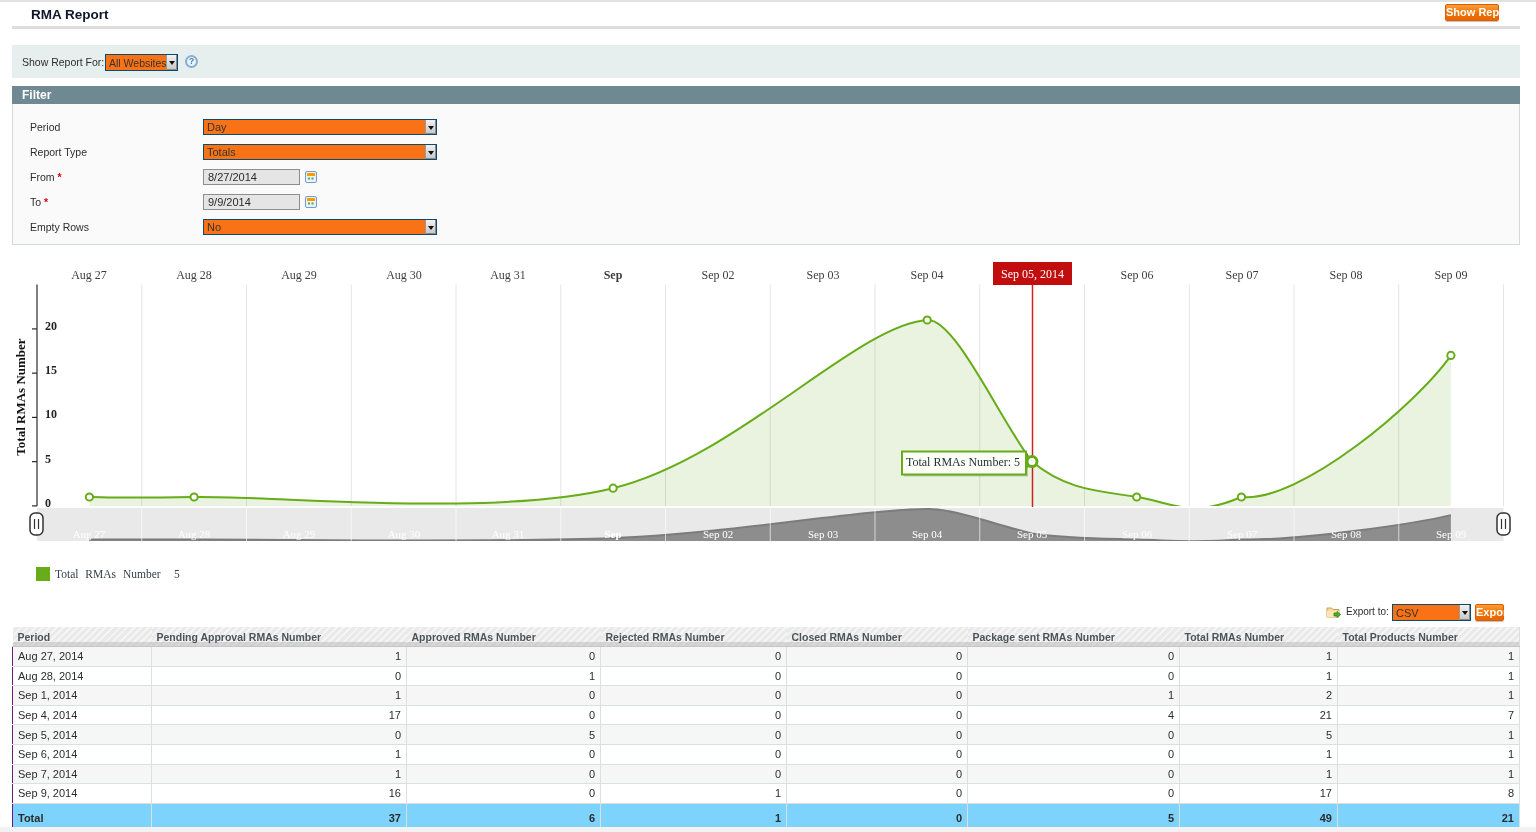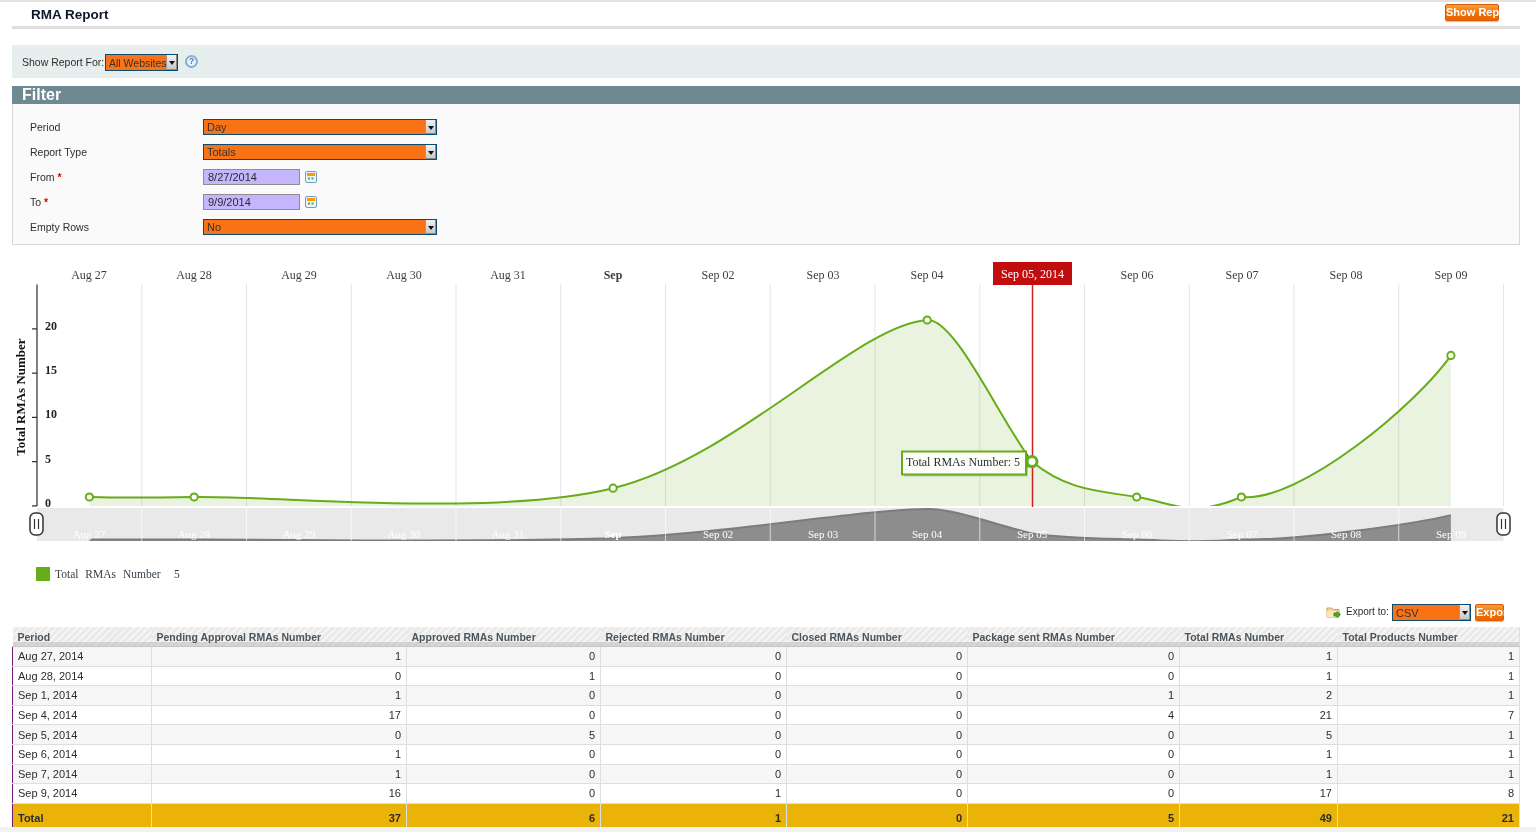--- a/index.html
+++ b/index.html
@@ -9,44 +9,44 @@
 #showreport{left:1445px;top:4px;width:54px;height:17px;white-space:nowrap;background:linear-gradient(#f89e3c,#ef7000 55%,#ea6500);border:1px solid #da5c04;border-radius:2px;box-sizing:border-box;color:#fff;font-size:11px;font-weight:bold;text-align:center;line-height:15px;box-shadow:0 1px 1px rgba(0,0,0,0.25);}
 #divider{left:12px;top:26px;width:1508px;height:3px;background:#dedede;}
 #showfor{left:12px;top:45px;width:1508px;height:33px;background:#e6eeee;}
 #showfor .lbl{position:absolute;left:10px;top:11px;font-size:10.5px;color:#2e2e2e;text-align:right;}
 .osel{position:absolute;background:#f97316;border:1px solid #0c4a6e;box-sizing:border-box;font-size:11px;color:#333;}
 .osel .tx{position:absolute;left:3px;top:50%;transform:translateY(-50%);white-space:nowrap;}
 .osel .arr{position:absolute;right:0;top:0;bottom:0;width:10px;background:linear-gradient(#f2f2f2,#c6c6c6);border-left:1px solid #9a9a9a;box-shadow:inset -1px -1px 0 #8a8a8a;}
 .osel .arr:after{content:"";position:absolute;left:1.5px;top:50%;margin-top:-1.5px;border:3.5px solid transparent;border-top:4.5px solid #111;}
 #wsel{left:105px;top:54px;width:73px;height:17px;font-size:10.5px;}
 #help{left:185px;top:55px;width:13px;height:13px;border-radius:50%;background:#eaf2fa;border:2px solid #85aed6;box-sizing:border-box;color:#4479b8;font-size:8.5px;font-weight:bold;text-align:center;line-height:9px;}
-#filterhead{left:12px;top:86px;width:1508px;height:18px;background:#6f8992;color:#fff;font-size:16px;font-weight:bold;line-height:18px;box-sizing:border-box;padding-left:10px;}
+#filterhead{left:12px;top:86px;width:1508px;height:18px;background:#6f8992;color:#fff;font-size:12px;font-weight:bold;line-height:18px;box-sizing:border-box;padding-left:10px;}
 #filterbody{left:12px;top:104px;width:1508px;height:141px;background:#fafafa;border:1px solid #d4dada;border-top:none;box-sizing:border-box;}
 .frow{position:absolute;left:0;width:100%;height:16px;}
 .frow .flab{position:absolute;left:17px;top:50%;transform:translateY(-50%);font-size:10.5px;color:#2e2e2e;}
 .req{color:#d40707;font-weight:bold;}
-.finput{position:absolute;background:#c4b5fd;border:1px solid #8e8e8e;box-sizing:border-box;font-size:11px;color:#2b2b2b;}
+.finput{position:absolute;background:#e5e5e5;border:1px solid #8e8e8e;box-sizing:border-box;font-size:11px;color:#2b2b2b;}
 .finput .tx{position:absolute;left:4px;top:50%;transform:translateY(-50%);}
 #chart{left:0;top:258px;}
 #legsq{left:36px;top:567px;width:14px;height:14px;background:#67ac19;}
 #legtext{left:55px;top:568px;font-family:"Liberation Serif",serif;font-size:11.5px;word-spacing:4px;color:#37424c;}
 #legnum{left:174px;top:568px;font-family:"Liberation Serif",serif;font-size:11.5px;color:#37424c;}
 #expicon{left:1326px;top:604px;}
 #explabel{left:1346px;top:606px;font-size:10px;color:#2e2e2e;}
 #expsel{left:1392px;top:604px;width:79px;height:17px;}
 #expbtn{left:1475px;top:604px;width:29px;height:17px;background:linear-gradient(#f89e3c,#ef7000 55%,#ea6500);border:1px solid #da5c04;border-radius:2px;box-sizing:border-box;color:#fff;font-size:11px;font-weight:bold;text-align:center;line-height:15px;box-shadow:0 1px 1px rgba(0,0,0,0.25);}
 #grid{left:12px;top:627px;width:1507px;border-collapse:collapse;table-layout:fixed;font-size:11px;}
 #grid th{background:repeating-linear-gradient(135deg,#f5f5f5 0 2px,#eaeaea 2px 5px);border-bottom:1px solid #c6c6c6;box-shadow:inset 0 -4px 0 rgba(180,180,180,0.45);color:#4a545b;font-weight:bold;font-size:10.5px;text-align:left;height:19px;padding:0 5px;overflow:hidden;white-space:nowrap;}
 #grid td{height:18.6px;padding:0 5px;color:#2c2c2c;border-bottom:1px solid #dadfe0;border-left:1px solid #dadfe0;overflow:hidden;white-space:nowrap;}
 #grid td:first-child{border-left:1px solid #701a75;}
 #grid td:last-child,#grid th:last-child{border-right:1px solid #dadfe0;}
 #grid .num{text-align:right;}
 #grid tr.odd td{background:#f6f6f6;}
 #grid tr.even td{background:#fff;}
-#grid tr.total td{background:#eab308;font-weight:bold;border-bottom:none;height:29px;}
+#grid tr.total td{background:#7dd3fc;font-weight:bold;border-bottom:none;height:29px;}
 #botstrip{left:0;top:827px;width:1536px;height:5px;background:#f2f2f2;}
 </style></head>
 <body>
 <div class="abs" id="topstrip"></div>
 <div class="abs" id="title">RMA Report</div>
 <div class="abs" id="showreport">Show Report</div>
 <div class="abs" id="divider"></div>
 <div class="abs" id="showfor">
   <span class="lbl">Show Report For:</span>
 </div>

